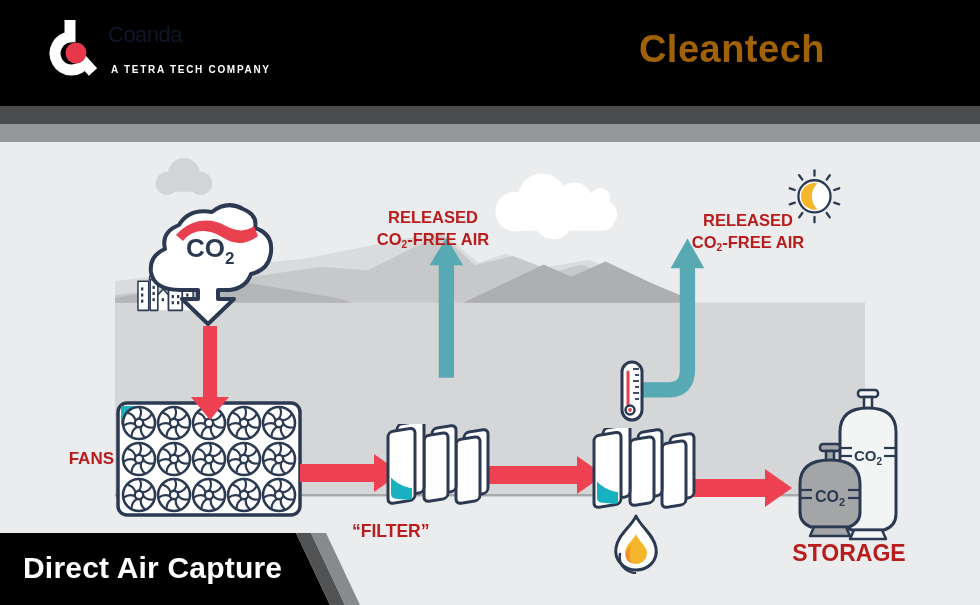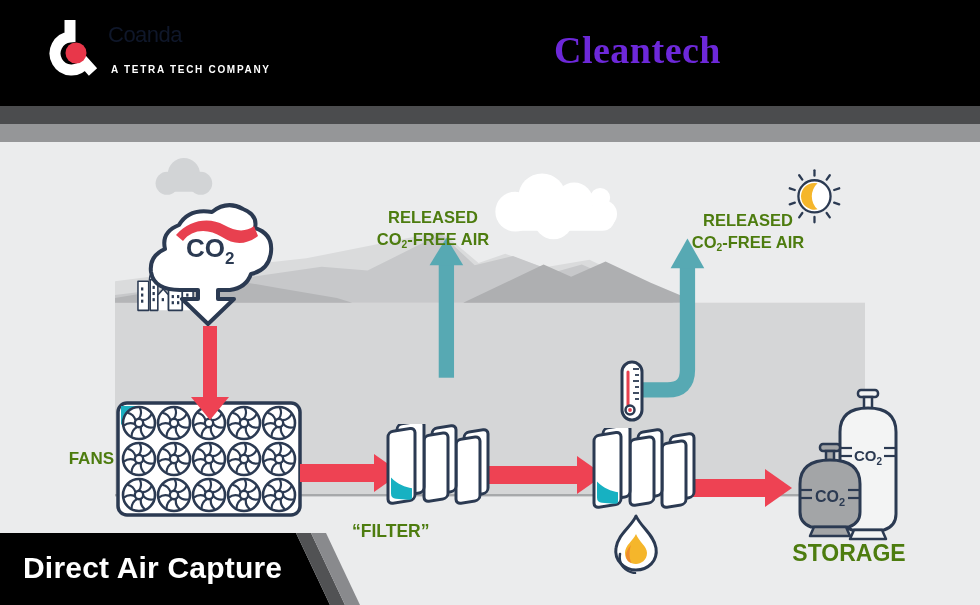--- a/index.html
+++ b/index.html
@@ -8,23 +8,23 @@
     background:#ebeced;font-family:"Liberation Sans",sans-serif;
     -webkit-font-smoothing:antialiased;
   }
   .abs{position:absolute;}
   
   .topbar{left:0;top:0;width:980px;height:106px;background:#000;}
   .stripe1{left:0;top:106px;width:980px;height:18px;background:#4b4c4e;}
   .stripe2{left:0;top:124px;width:980px;height:18px;background:#959698;}
   .brand{left:108px;top:22px;font-size:22px;font-weight:normal;color:#0f172a;letter-spacing:-0.5px;}
   .tagline{left:111px;top:64px;font-size:10px;font-weight:bold;color:#fff;letter-spacing:1.7px;text-align:center;}
-  .cleantech{left:450px;top:28px;width:375px;text-align:center;font-size:38px;font-weight:bold;color:#6d28d9;letter-spacing:0.5px;font-family:Liberation Serif, serif;}
+  .cleantech{left:450px;top:28px;width:375px;text-align:right;font-size:38px;font-weight:bold;color:#a16207;letter-spacing:0.5px;}
   
-  .lbl{color:#4d7c0f;font-weight:bold;}
+  .lbl{color:#b91c1c;font-weight:bold;}
   .fans-lbl{left:30px;top:449px;width:84px;text-align:right;font-size:17px;}
   .filter-lbl{left:352px;top:521px;width:160px;text-align:left;font-size:17.5px;}
   .storage-lbl{left:769px;top:540px;width:160px;text-align:center;font-size:23px;}
   .released{width:170px;text-align:center;font-size:16.5px;line-height:22px;}
   .rel1{left:348px;top:206px;}
   .rel2{left:663px;top:209px;}
   .sub{font-size:0.62em;vertical-align:-0.28em;}
   
   .shaft{background:#ee4253;}
   .head-right{width:0;height:0;border-top:19px solid transparent;border-bottom:19px solid transparent;border-left:27px solid #ee4253;}

